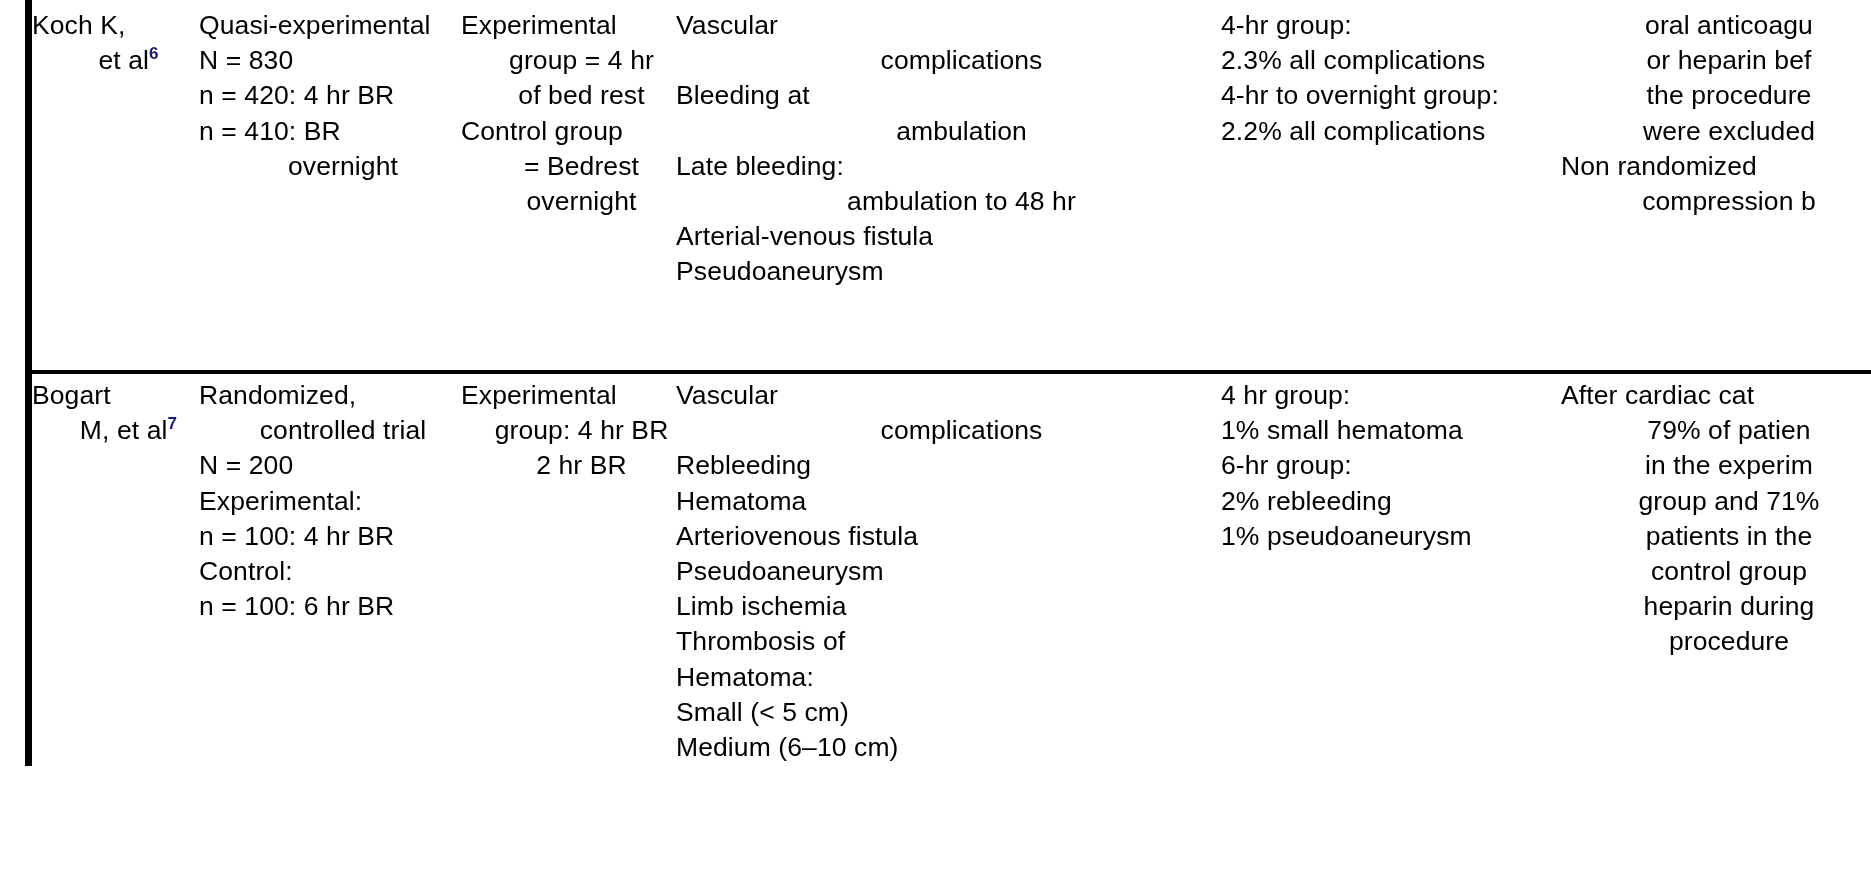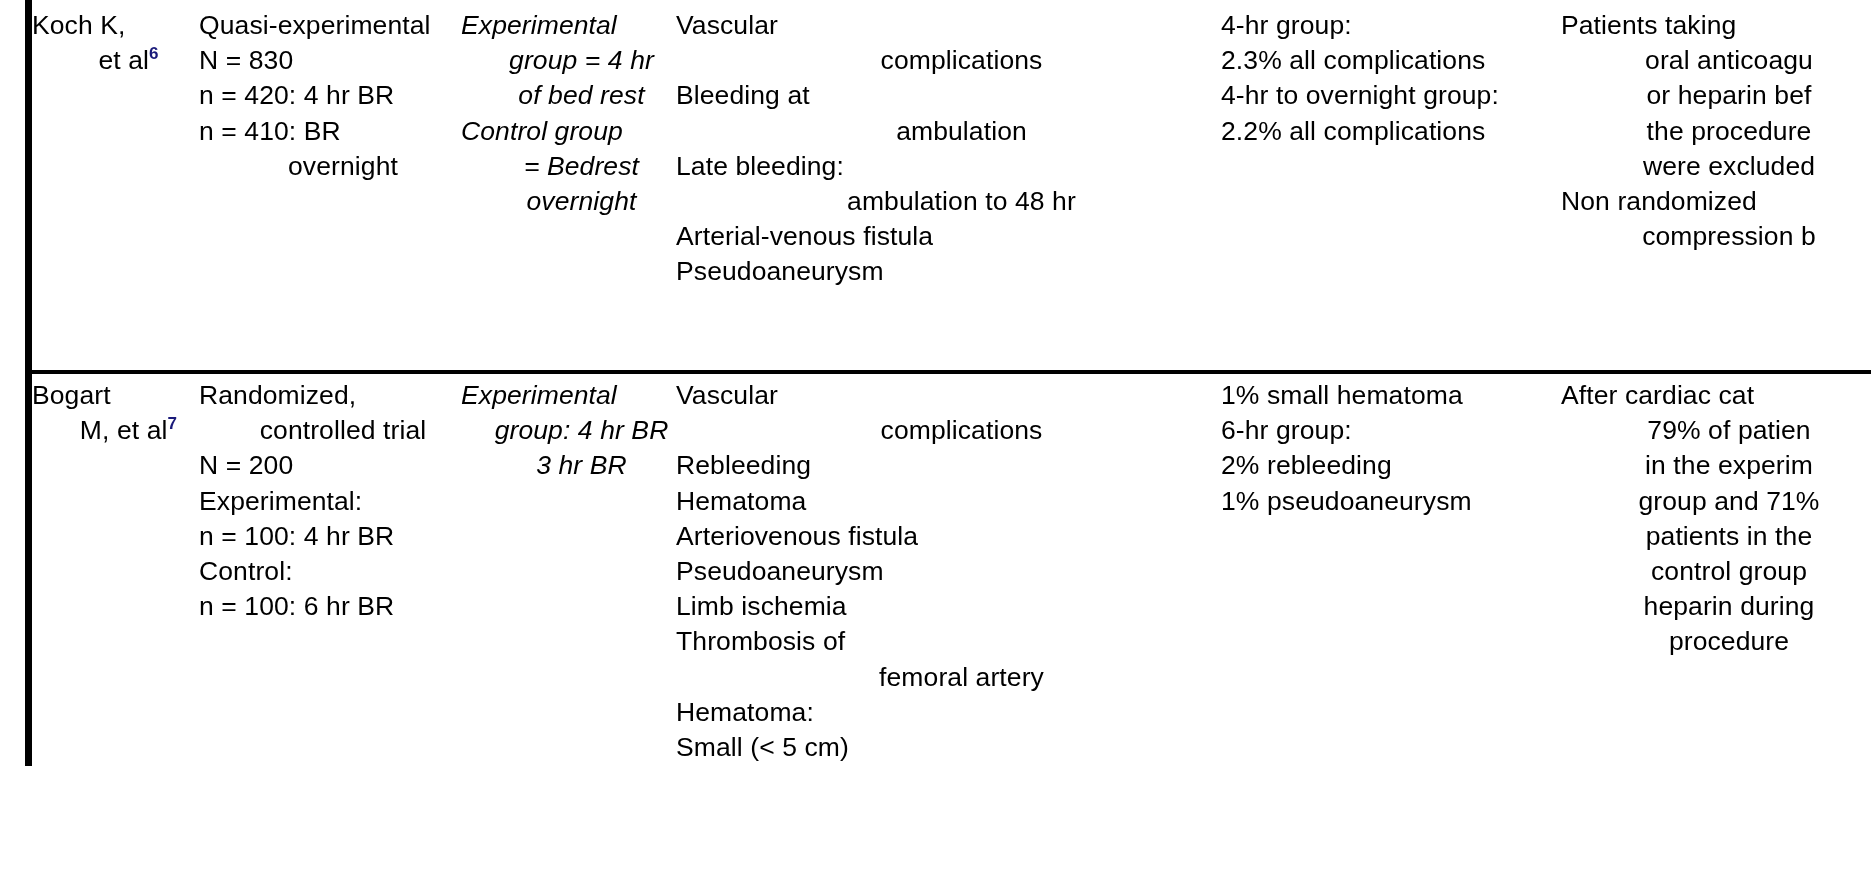--- a/index.html
+++ b/index.html
@@ -73,21 +73,21 @@
     white-space: nowrap;
   }
   .cell p.ind {
     padding-left: 26px;
     text-indent: 0;
     text-align: center;
   }
 
   .col-study     { width: 167px; padding-right: 0px; }
   .col-design    { width: 262px; }
-  .col-interv    { width: 215px; font-style: italic; }
+  .col-interv    { width: 215px; }
   .col-outcome   { width: 545px; }
   .col-results   { width: 340px; }
   .col-comments  { width: 310px; }
 
   sup {
     font-size: 17px;
     line-height: 0;
     vertical-align: super;
     color: #1a1a7a;
     font-weight: 600;
@@ -139,21 +139,20 @@
       </div>
 
       <div class="cell col-results">
         <p>4-hr group:</p>
         <p>2.3% all complications</p>
         <p>4-hr to overnight group:</p>
         <p>2.2% all complications</p>
       </div>
 
       <div class="cell col-comments">
-        <p>Patients taking</p>
         <p class="ind">oral anticoagu</p>
         <p class="ind">or heparin bef</p>
         <p class="ind">the procedure</p>
         <p class="ind">were excluded</p>
         <p>Non randomized</p>
         <p class="ind">compression b</p>
       </div>
 
     </div>
 
@@ -170,40 +169,40 @@
         <p>N = 200</p>
         <p>Experimental:</p>
         <p>n = 100: 4 hr BR</p>
         <p>Control:</p>
         <p>n = 100: 6 hr BR</p>
       </div>
 
       <div class="cell col-interv">
         <p>Experimental</p>
         <p class="ind">group: 4 hr BR</p>
-        <p class="ind">3 hr BR</p>
+        <p class="ind">2 hr BR</p>
       </div>
 
       <div class="cell col-outcome">
         <p>Vascular</p>
         <p class="ind">complications</p>
         <p>Rebleeding</p>
         <p>Hematoma</p>
         <p>Arteriovenous fistula</p>
         <p>Pseudoaneurysm</p>
         <p>Limb ischemia</p>
         <p>Thrombosis of</p>
-        <p class="ind">femoral artery</p>
         <p>Hematoma:</p>
         <p>Small (&lt; 5 cm)</p>
         <p>Medium (6–10 cm)</p>
         <p>Large (&gt; 10 cm)</p>
       </div>
 
       <div class="cell col-results">
+        <p>4 hr group:</p>
         <p>1% small hematoma</p>
         <p>6-hr group:</p>
         <p>2% rebleeding</p>
         <p>1% pseudoaneurysm</p>
       </div>
 
       <div class="cell col-comments">
         <p>After cardiac cat</p>
         <p class="ind">79% of patien</p>
         <p class="ind">in the experim</p>

